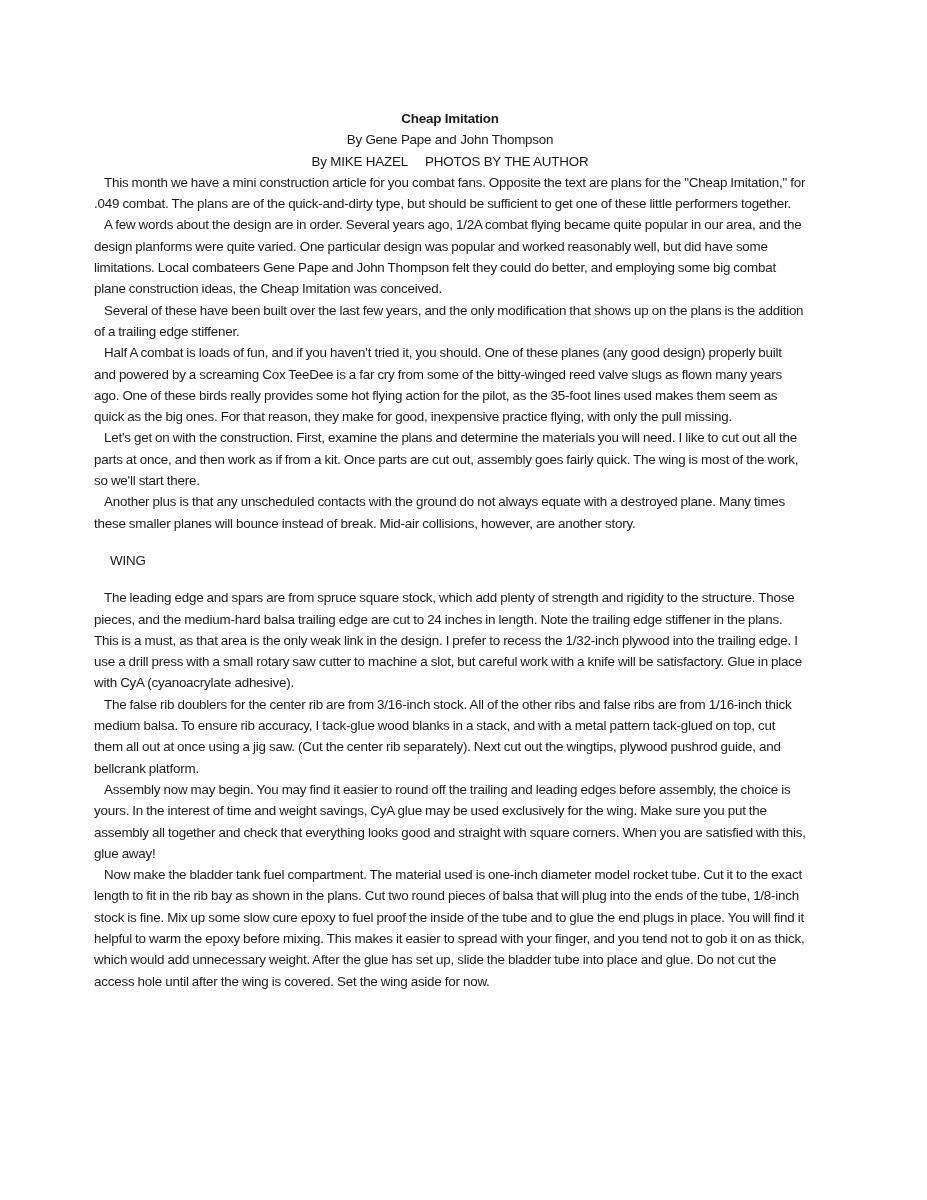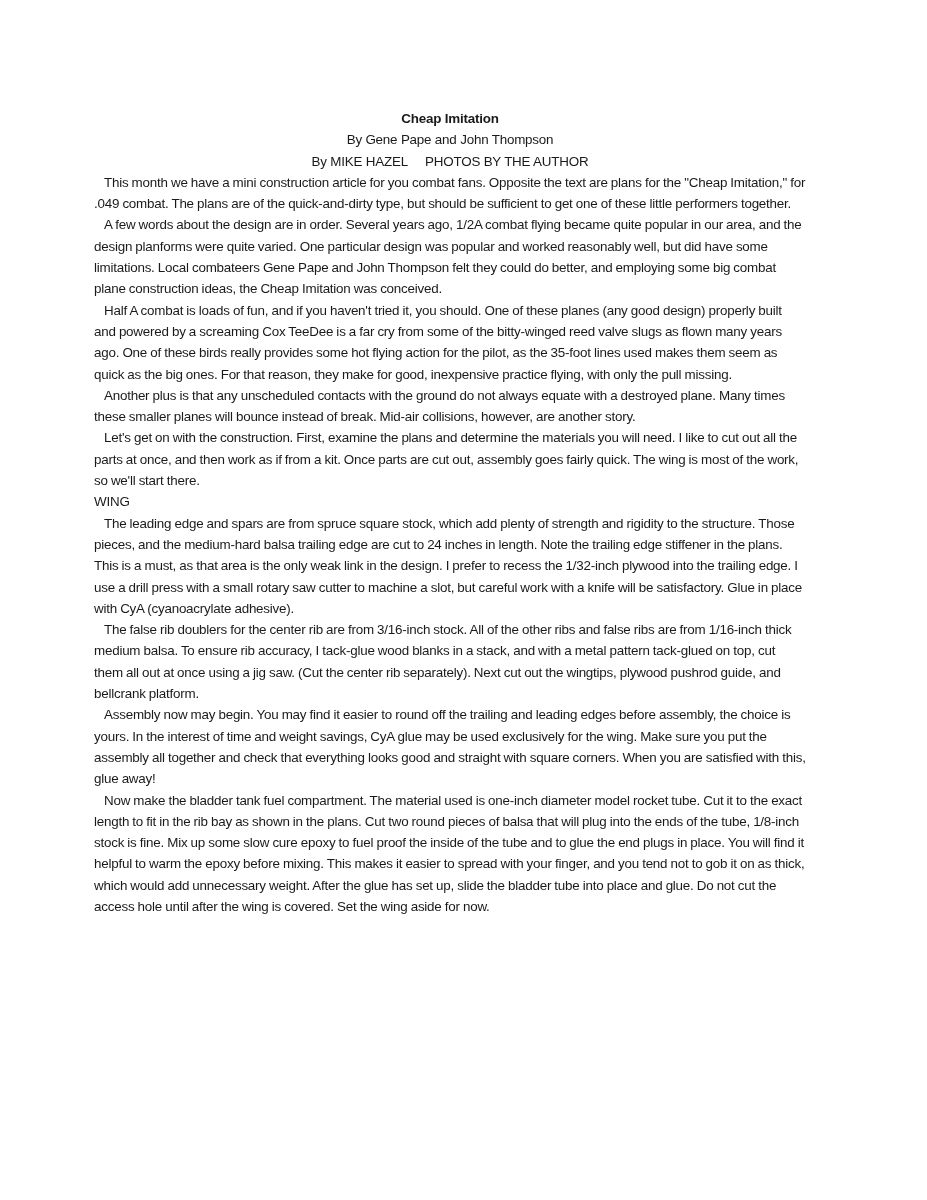--- a/index.html
+++ b/index.html
@@ -44,37 +44,38 @@
       line-height: 21.3px;
       margin: 0;
       text-indent: 10px;
       letter-spacing: -0.22px;
       word-spacing: -0.3px;
       text-align: left;
     }
     .heading {
       font-size: 13.4px;
       line-height: 21.3px;
-      margin: 0;
+      margin: 16px;
       letter-spacing: -0.2px;
     }
   </style>
 </head>
 <body>
 
 <div class="page">
   <p class="title">Cheap Imitation</p>
   <p class="byline">By Gene Pape and John Thompson</p>
   <p class="byline">By MIKE HAZEL     PHOTOS BY THE AUTHOR</p>
 
   <p class="para">This month we have a mini construction article for you combat fans. Opposite the text are plans for the "Cheap Imitation," for .049 combat. The plans are of the quick-and-dirty type, but should be sufficient to get one of these little performers together.</p>
   <p class="para">A few words about the design are in order. Several years ago, 1/2A combat flying became quite popular in our area, and the design planforms were quite varied. One particular design was popular and worked reasonably well, but did have some limitations. Local combateers Gene Pape and John Thompson felt they could do better, and employing some big combat plane construction ideas, the Cheap Imitation was conceived.</p>
+  <p class="para">Several of these have been built over the last few years, and the only modification that shows up on the plans is the addition of a trailing edge stiffener.</p>
   <p class="para">Half A combat is loads of fun, and if you haven't tried it, you should. One of these planes (any good design) properly built and powered by a screaming Cox TeeDee is a far cry from some of the bitty-winged reed valve slugs as flown many years ago. One of these birds really provides some hot flying action for the pilot, as the 35-foot lines used makes them seem as quick as the big ones. For that reason, they make for good, inexpensive practice flying, with only the pull missing.</p>
+  <p class="para">Let's get on with the construction. First, examine the plans and determine the materials you will need. I like to cut out all the parts at once, and then work as if from a kit. Once parts are cut out, assembly goes fairly quick. The wing is most of the work, so we'll start there.</p>
   <p class="para">Another plus is that any unscheduled contacts with the ground do not always equate with a destroyed plane. Many times these smaller planes will bounce instead of break. Mid-air collisions, however, are another story.</p>
-  <p class="para">Let's get on with the construction. First, examine the plans and determine the materials you will need. I like to cut out all the parts at once, and then work as if from a kit. Once parts are cut out, assembly goes fairly quick. The wing is most of the work, so we'll start there.</p>
 
   <p class="heading">WING</p>
 
   <p class="para">The leading edge and spars are from spruce square stock, which add plenty of strength and rigidity to the structure. Those pieces, and the medium-hard balsa trailing edge are cut to 24 inches in length. Note the trailing edge stiffener in the plans. This is a must, as that area is the only weak link in the design. I prefer to recess the 1/32-inch plywood into the trailing edge. I use a drill press with a small rotary saw cutter to machine a slot, but careful work with a knife will be satisfactory. Glue in place with CyA (cyanoacrylate adhesive).</p>
   <p class="para">The false rib doublers for the center rib are from 3/16-inch stock. All of the other ribs and false ribs are from 1/16-inch thick medium balsa. To ensure rib accuracy, I tack-glue wood blanks in a stack, and with a metal pattern tack-glued on top, cut them all out at once using a jig saw. (Cut the center rib separately). Next cut out the wingtips, plywood pushrod guide, and bellcrank platform.</p>
   <p class="para">Assembly now may begin. You may find it easier to round off the trailing and leading edges before assembly, the choice is yours. In the interest of time and weight savings, CyA glue may be used exclusively for the wing. Make sure you put the assembly all together and check that everything looks good and straight with square corners. When you are satisfied with this, glue away!</p>
   <p class="para">Now make the bladder tank fuel compartment. The material used is one-inch diameter model rocket tube. Cut it to the exact length to fit in the rib bay as shown in the plans. Cut two round pieces of balsa that will plug into the ends of the tube, 1/8-inch stock is fine. Mix up some slow cure epoxy to fuel proof the inside of the tube and to glue the end plugs in place. You will find it helpful to warm the epoxy before mixing. This makes it easier to spread with your finger, and you tend not to gob it on as thick, which would add unnecessary weight. After the glue has set up, slide the bladder tube into place and glue. Do not cut the access hole until after the wing is covered. Set the wing aside for now.</p>
 
 </div>
 

